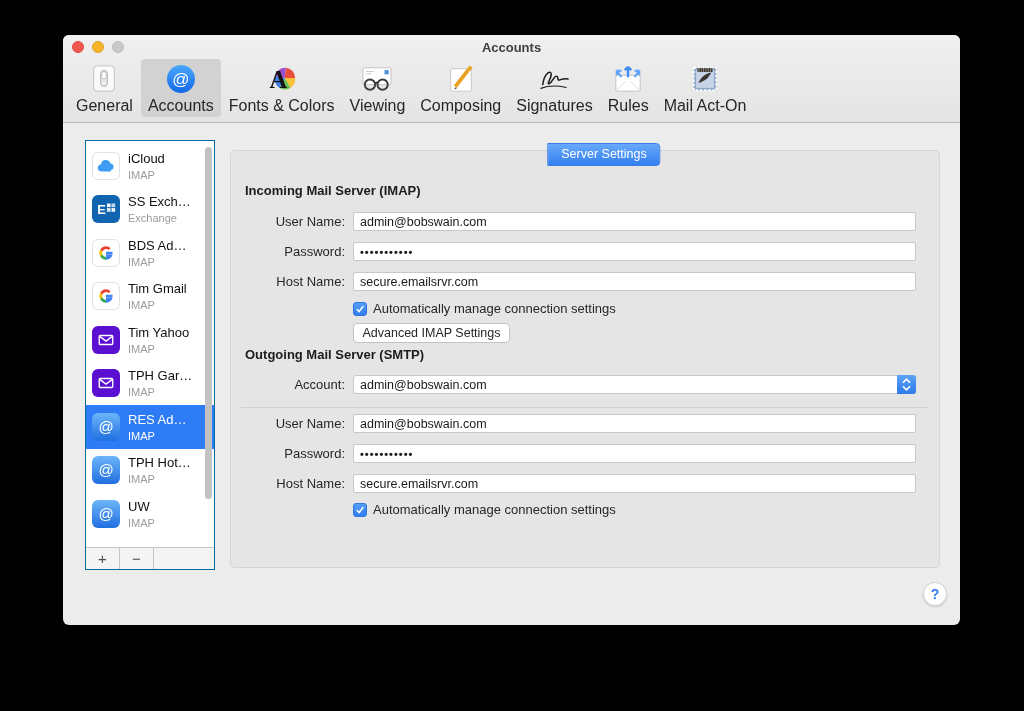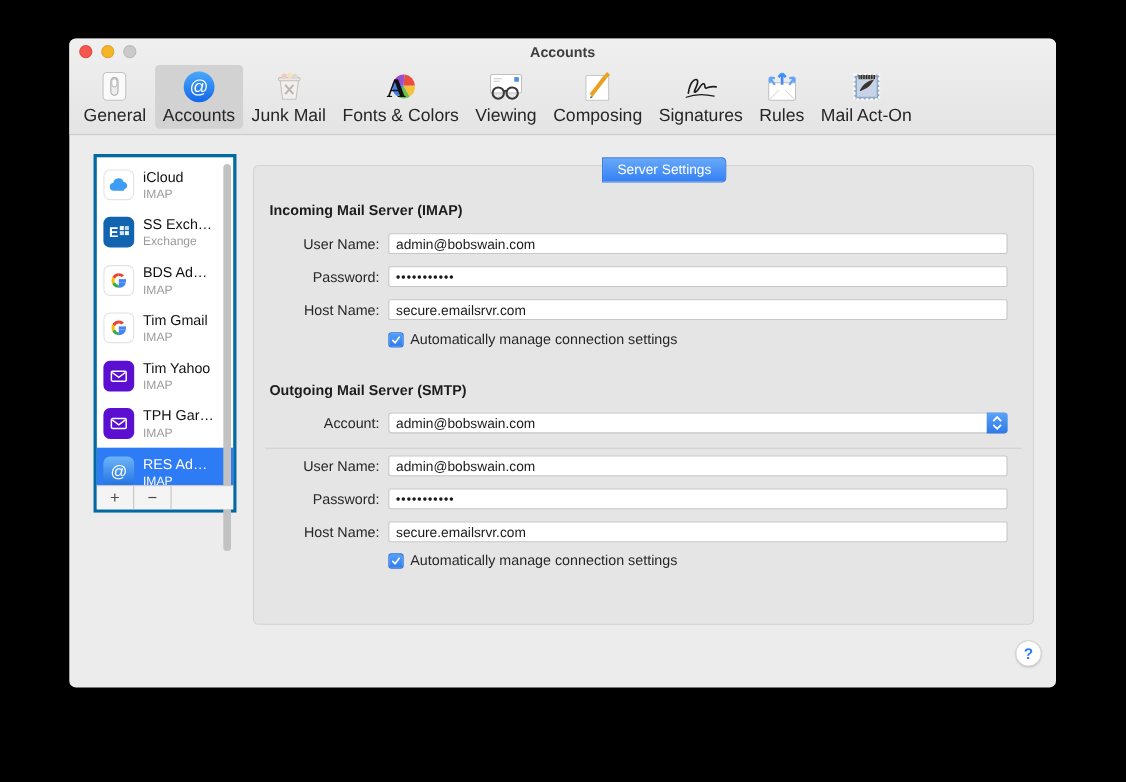--- a/index.html
+++ b/index.html
@@ -22,22 +22,22 @@
                font-size:13px; font-weight:600; color:#3e3e3e; }
   .toolbar { position:absolute; left:6px; top:24px; right:0; height:62px;
              display:flex; align-items:flex-start; }
   .tb-item { display:flex; flex-direction:column; align-items:center;
              padding:3px 7px 2px; border-radius:4px; margin-right:1px; }
   .tb-item.selected { background:#d2d2d2; }
   .tb-item .ticon { width:34px; height:34px; display:flex; align-items:center; justify-content:center; }
   .tb-item .tlabel { font-size:16px; color:#262626; margin-top:1px; white-space:nowrap; }
 
   
-  .sidebar { position:absolute; left:22px; top:105px; width:130px; height:326px;
-             background:#fff; border:3px solid #0369a1;text-decoration:underline; }
+  .sidebar { position:absolute; left:22px; top:105px; width:130px; height:430px;
+             background:#fff; border:1px solid #0369a1;text-decoration:underline; }
   .acc-list { position:absolute; left:0; top:0; right:0; bottom:22px; overflow:hidden; padding-top:3px; }
   .acc-row { height:43.5px; display:flex; align-items:center; padding-left:6px; }
   .acc-row.selected { background:#2e7bf6; }
   .acc-ic { width:28px; height:28px; border-radius:6px; flex:0 0 28px;
             display:flex; align-items:center; justify-content:center; }
   .acc-txt { margin-left:8px; overflow:hidden; }
   .acc-name { font-size:13px; color:#111; white-space:nowrap; }
   .acc-sub  { font-size:11px; color:#9b9b9b; margin-top:3px; }
   .acc-row.selected .acc-name, .acc-row.selected .acc-sub { color:#fff; }
   .scroll-thumb { position:absolute; right:2px; top:6px; width:7px; height:352px;
@@ -123,33 +123,20 @@
                   <stop offset="1" stop-color="#1368e8"></stop>
                 </linearGradient>
               </defs>
               <circle cx="16" cy="16" r="14" fill="url(#accg)"></circle>
               <text x="16" y="21.5" font-size="17" font-family="Liberation Sans,sans-serif" fill="#fff" text-anchor="middle">@</text>
             </svg>
         </span>
         <span class="tlabel">Accounts</span>
       </div>
 
-      <div class="tb-item">
-        <span class="ticon">
-          <svg width="30" height="30" viewBox="0 0 32 32">
-              <path d="M7 9 L25 9 L22.5 28 L9.5 28 Z" fill="#f2f0ee" stroke="#c4c0bc"></path>
-              <rect x="5.5" y="7" width="21" height="3" rx="1.5" fill="#eceae8" stroke="#c4c0bc"></rect>
-              <circle cx="11" cy="5.5" r="2.6" fill="#f0c9c2"></circle>
-              <circle cx="16.5" cy="4.8" r="2.8" fill="#f3e3c0"></circle>
-              <circle cx="21.5" cy="5.7" r="2.5" fill="#dcd8d2"></circle>
-              <path d="M12 14 L20 23 M20 14 L12 23" stroke="#b9b5b1" stroke-width="2" fill="none"></path>
-            </svg>
-        </span>
-        <span class="tlabel">Junk Mail</span>
-      </div>
 
       <div class="tb-item">
         <span class="ticon">
           <svg width="30" height="30" viewBox="0 0 32 32">
               <g>
                 <path d="M20 4 A11 11 0 0 1 30 15 L19 15 Z" fill="#e94f3c"></path>
                 <path d="M30 15 A11 11 0 0 1 25 25.5 L19 15 Z" fill="#f5c33a"></path>
                 <path d="M25 25.5 A11 11 0 0 1 13.5 25.5 L19 15 Z" fill="#6cbf4e"></path>
                 <path d="M13.5 25.5 A11 11 0 0 1 8.5 13 L19 15 Z" fill="#3f7fe8"></path>
                 <path d="M8.5 13 A11 11 0 0 1 20 4 L19 15 Z" fill="#9a4fd0"></path>
@@ -384,20 +371,21 @@
 
     <div class="checkrow" style="top:150px">
       <span class="cbox">
           <svg width="10" height="10" viewBox="0 0 12 12">
             <path d="M2.5 6.5 L5 9 L9.5 3" fill="none" stroke="#fff" stroke-width="1.8" stroke-linecap="round"></path>
           </svg>
         </span>
       <span class="clabel">Automatically manage connection settings</span>
     </div>
 
+    <div class="adv-btn" style="top:172px">Advanced IMAP Settings</div>
 
     <div class="sect" style="top:196px">Outgoing Mail Server (SMTP)</div>
 
     <div class="frow" style="top:224px">
       <span class="flabel">Account:</span>
       <div class="popup">
         <span class="popup-val">admin@bobswain.com</span>
         <span class="popup-cap">
           <svg width="9" height="6" viewBox="0 0 10 6">
               <path d="M1 5 L5 1 L9 5" fill="none" stroke="#fff" stroke-width="1.8"></path>

